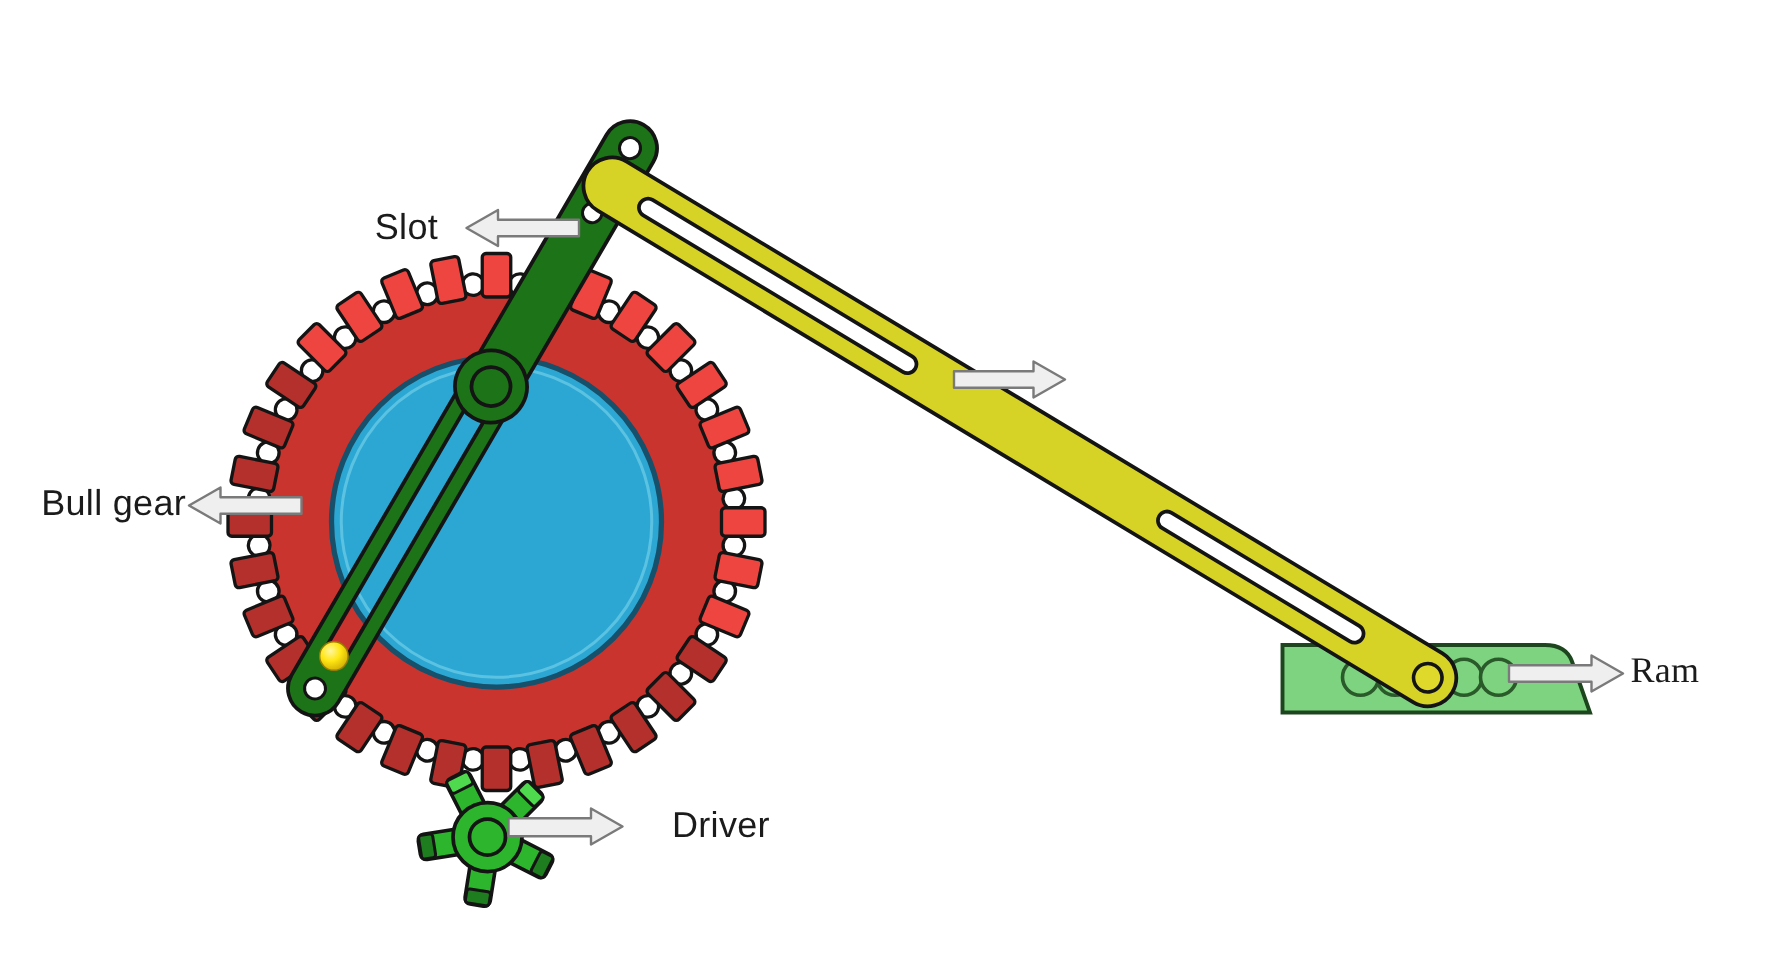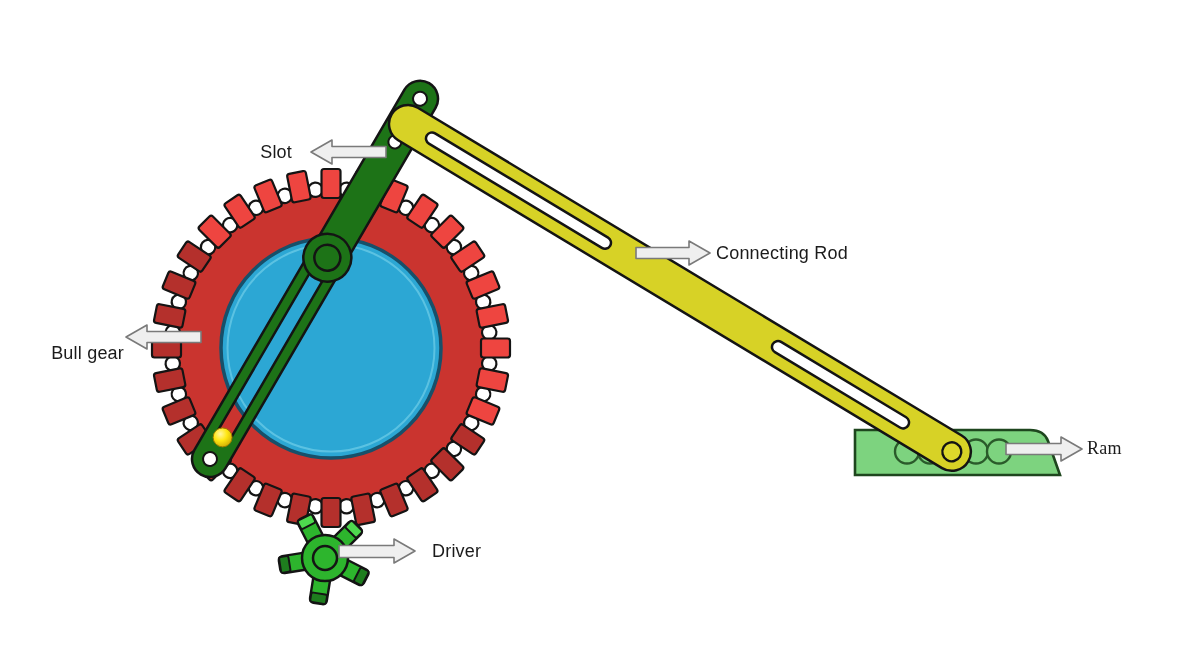--- a/index.html
+++ b/index.html
@@ -1,19 +1,19 @@
 <!DOCTYPE html>
 <html><head>
 <meta charset="utf-8">
 <style>
   html,body{margin:0;padding:0;background:#ffffff;}
   .stage{position:relative;width:1192px;height:653px;background:#ffffff;overflow:hidden;
          font-family:"Liberation Sans",sans-serif;}
   .stage svg{position:absolute;left:0;top:0;}
-  .label{position:absolute;transform:translateY(-50%);font-size:18px;color:#1b1b1b;
+  .label{position:absolute;transform:translateY(-50%);font-size:24px;color:#1b1b1b;
          white-space:nowrap;letter-spacing:0.2px;}
   .arrow{stroke:#7a7a7a;stroke-width:1.6;stroke-linejoin:round;}
 </style>
 </head>
 <body>
 
 <div class="stage">
   <svg width="1192" height="653" viewBox="0 0 1192 653">
     <defs>
       <radialGradient id="ballGrad" cx="38%" cy="32%" r="78%">
@@ -150,17 +150,16 @@
     </g>
 
     <polygon class="arrow" points="386,146.5 332,146.5 332,140 311,152 332,164 332,157.5 386,157.5" fill="#efefef"></polygon>
     <polygon class="arrow" points="201,331.5 147,331.5 147,325 126,337 147,349 147,342.5 201,342.5" fill="#efefef"></polygon>
     <polygon class="arrow" points="636,247.5 689,247.5 689,241 710,253 689,265 689,258.5 636,258.5" fill="#efefef"></polygon>
     <polygon class="arrow" points="339,545.5 394,545.5 394,539 415,551 394,563 394,557.5 339,557.5" fill="#efefef"></polygon>
     <polygon class="arrow" points="1006,443.5 1061,443.5 1061,437 1082,449 1061,461 1061,454.5 1006,454.5" fill="#efefef"></polygon>
   </svg>
 
   <div class="label" style="right:900px;top:152px;">Slot</div>
-  <div class="label" style="right:1068px;top:353px;text-align:right;">Bull gear</div>
-  <div class="label" style="left:716px;top:253px;">Connecting Rod</div>
-  <div class="label" style="left:432px;top:551px;">Driver</div>
+  <div class="label" style="right:1068px;top:336px;text-align:right;">Bull gear</div>
+  <div class="label" style="left:448px;top:551px;">Driver</div>
   <div class="label" style="left:1087px;top:448px;font-family:Liberation Serif, serif;">Ram</div>
 </div>
 
 </body></html>

